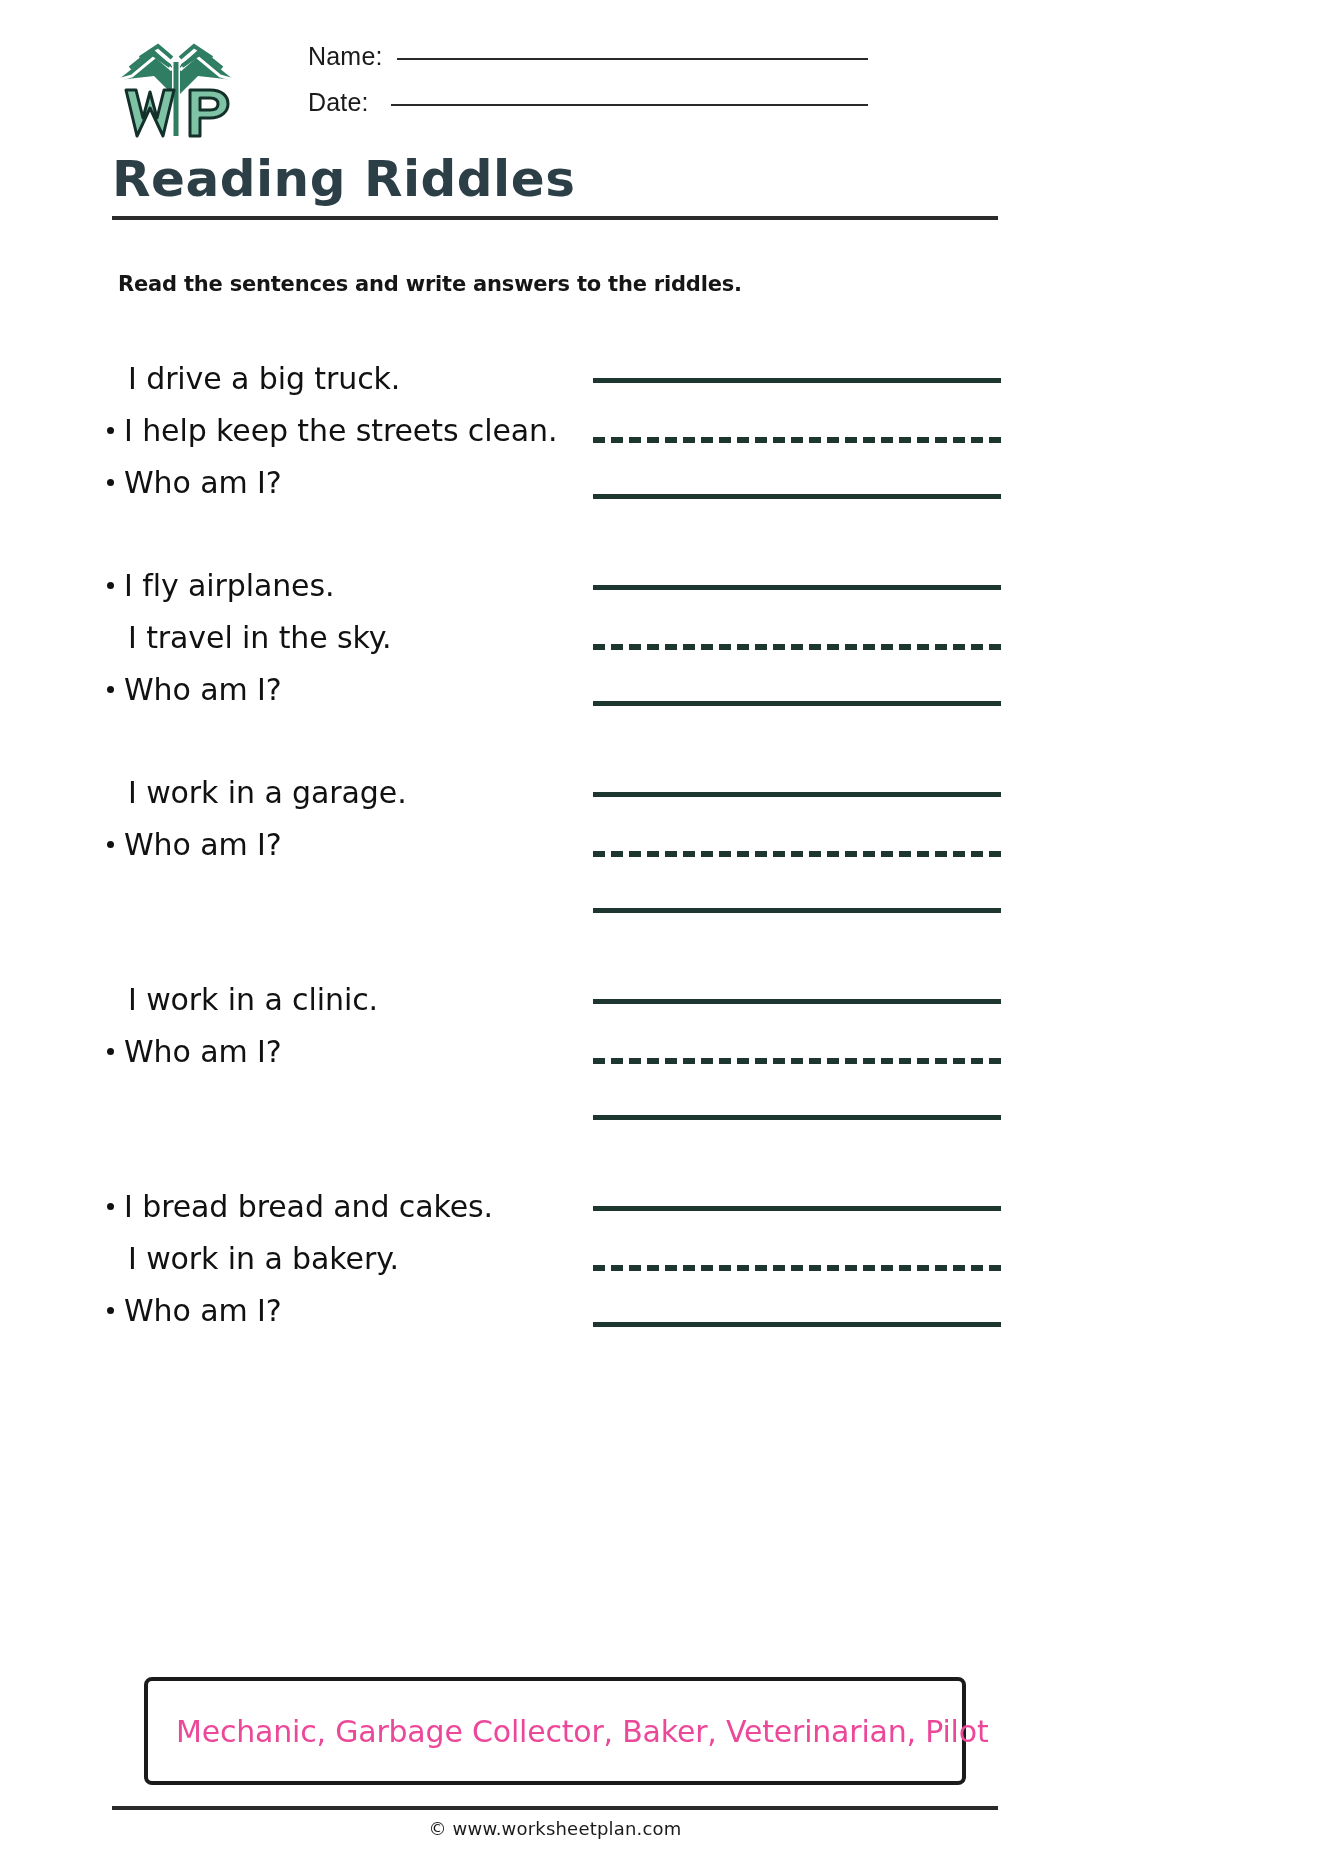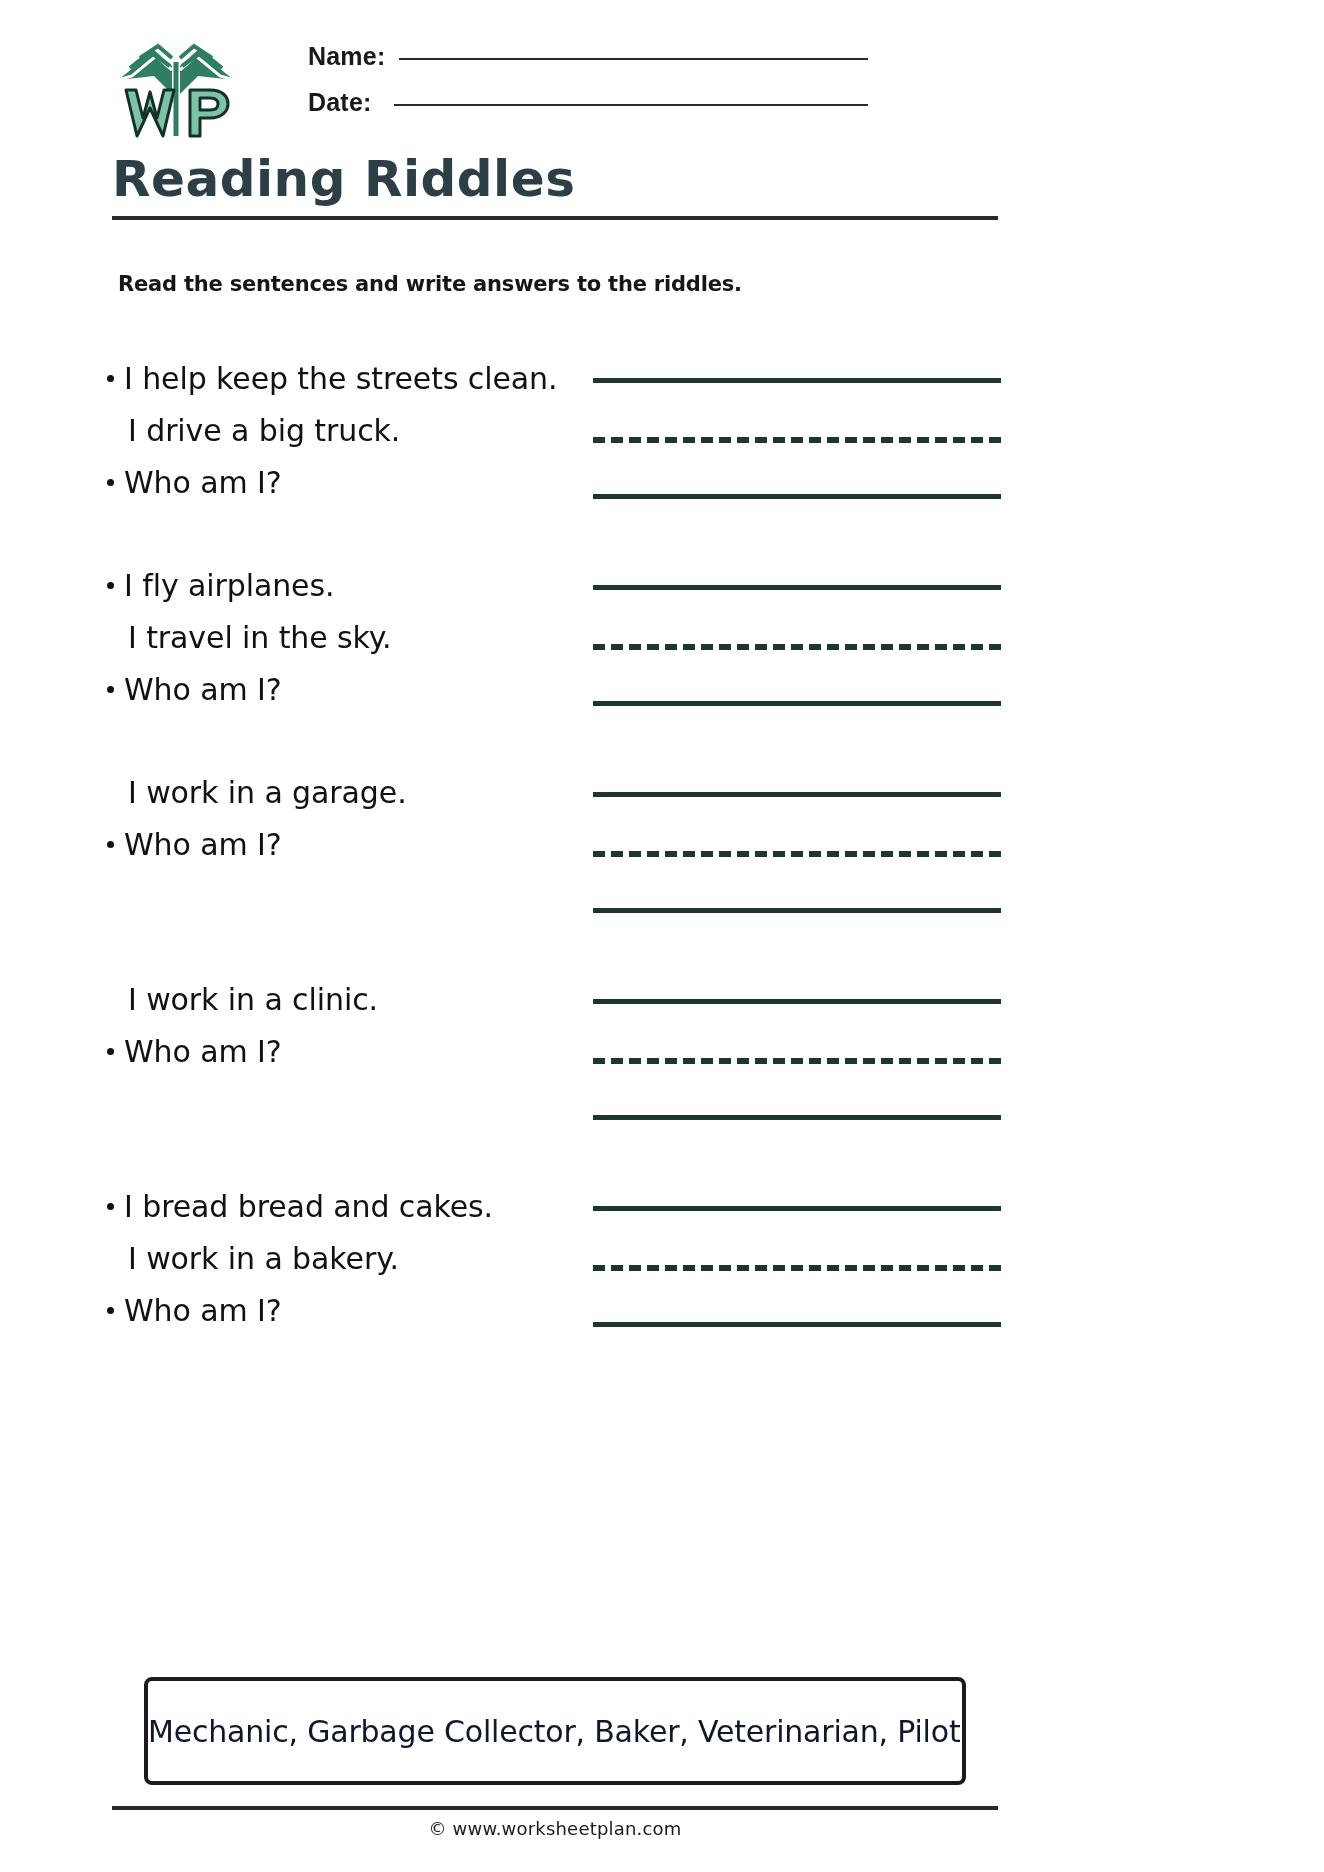--- a/index.html
+++ b/index.html
@@ -36,21 +36,20 @@
   .namedate {
     position: absolute;
     left: 308px;
     top: 42px;
     width: 560px;
   }
   .field-row {
     display: flex;
     align-items: baseline;
     height: 46px;
-    font-weight: bold;
   }
   .field-label {
     font-family: "Liberation Sans", sans-serif;
     font-size: 25px;
     color: #1a1a1a;
     letter-spacing: 0.2px;
     white-space: nowrap;
   }
   .field-rule {
     flex: 1 1 auto;
@@ -170,23 +169,23 @@
     top: 1677px;
     width: 822px;
     height: 108px;
     border: 4px solid #1b1b1b;
     border-radius: 8px;
     box-sizing: border-box;
     display: flex;
     align-items: center;
   }
   .wordbank-text {
-    padding-left: 0;
+    padding-left: 28px;
     font-size: 30px;
-    color: #0f172a;
+    color: #ec4899;
     letter-spacing: -0.2px;
     white-space: nowrap;
     font-family: "DejaVu Sans", sans-serif;
   }
 
   
   .footer-rule {
     position: absolute;
     left: 112px;
     top: 1806px;
@@ -247,30 +246,30 @@
   <div class="title">Reading Riddles</div>
   <div class="title-rule"></div>
 
   <div class="instruction">Read the sentences and write answers to the riddles.</div>
 
   <div class="riddles">
 
     <div class="riddle">
       <div class="riddle-text">
         <div class="line-row">
+          <span class="bullet empty">
+              <i></i>
+            </span>
+          <span class="sent indent">I drive a big truck.</span>
+        </div>
+        <div class="line-row">
           <span class="bullet">
               <i></i>
             </span>
           <span class="sent">I help keep the streets clean.</span>
-        </div>
-        <div class="line-row">
-          <span class="bullet empty">
-              <i></i>
-            </span>
-          <span class="sent indent">I drive a big truck.</span>
         </div>
         <div class="line-row">
           <span class="bullet">
               <i></i>
             </span>
           <span class="sent">Who am I?</span>
         </div>
       </div>
       <div class="answer-lines">
         <div class="ans solid a1"></div>

